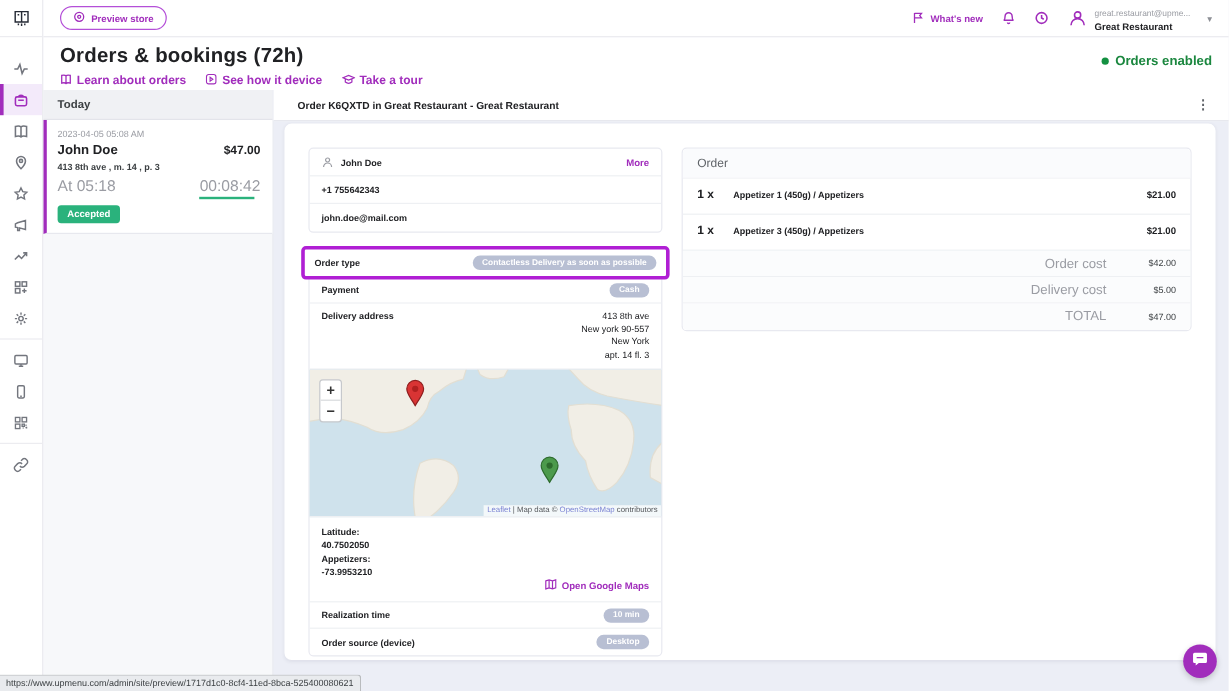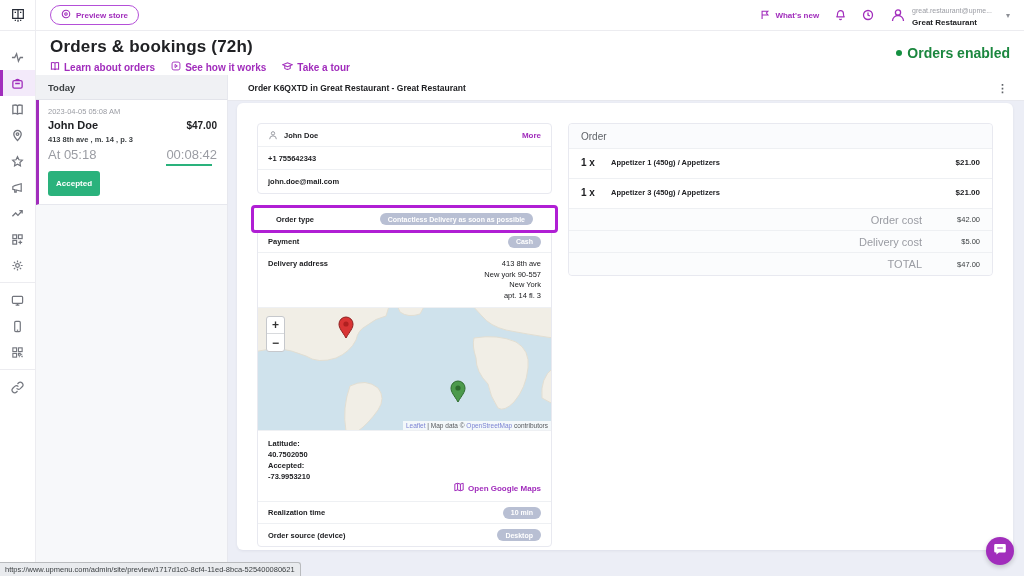--- a/index.html
+++ b/index.html
@@ -25,36 +25,36 @@
   .acct-txt { line-height:9px; }
   .acct-email { font-size:7px; color:#9a9ca3; }
   .acct-name { font-size:8px; font-weight:bold; color:#202124; }
   .chev { color:#8d9096; font-size:8px; margin-left:8px; }
 
   
   .titlebar { position:absolute; left:36px; top:31px; width:988px; height:44px; background:#fff; padding:6px 12px 0 14px; z-index:3; }
   .page-title { font-size:17px; font-weight:bold; color:#202124; letter-spacing:.2px; }
   .title-links { display:flex; gap:16px; margin-top:4px; }
   .tlink { display:flex; align-items:center; gap:4px; color:#a12dbc; font-size:10px; font-weight:bold; cursor:pointer; }
-  .orders-enabled { position:absolute; right:14px; top:14px; display:flex; align-items:center; gap:5px; font-size:14px; font-weight:bold; color:#1b873f; }
+  .orders-enabled { position:absolute; right:14px; top:14px; display:flex; align-items:center; gap:5px; font-size:11px; font-weight:bold; color:#1b873f; }
   .green-dot { width:6px; height:6px; border-radius:50%; background:#149041; }
 
   
   .orders-panel { position:absolute; left:36px; top:75px; width:192px; bottom:0; background:#f7f8fa; border-right:1px solid #e7e8ee; z-index:2; }
   .panel-head { height:25px; background:#f0f1f4; border-bottom:1px solid #e3e4ea; display:flex; align-items:center; padding:0 12px; font-size:9.5px; font-weight:bold; color:#3c4043; }
   .order-card { background:#fff; border-left:3px solid #a12dbc; border-bottom:1px solid #e7e8ee; padding:7px 10px 8px 9px; cursor:pointer; }
   .oc-date { font-size:7.5px; color:#9a9ca3; }
   .oc-row { display:flex; justify-content:space-between; align-items:baseline; margin-top:3px; }
   .oc-name { font-size:11px; font-weight:bold; color:#202124; }
   .oc-price { font-size:10px; font-weight:bold; color:#202124; }
   .oc-addr { font-size:7.5px; font-weight:bold; color:#3c4043; margin-top:4px; }
   .oc-sub { display:flex; justify-content:space-between; margin-top:3px; font-size:13px; color:#9a9ca3; }
   .oc-timer { text-align:right; }
   .timer-line { height:2px; background:#2ab27c; margin-top:2px; width:46px; }
-  .badge-green { display:inline-block; margin-top:5px; background:#2ab27c; color:#fff; font-size:8px; font-weight:bold; padding:8px 8px; border-radius:3px; }
+  .badge-green { display:inline-block; margin-top:5px; background:#2ab27c; color:#fff; font-size:8px; font-weight:bold; padding:3px 8px; border-radius:3px; }
 
   
   .order-head { position:absolute; left:228px; top:75px; width:796px; height:26px; background:#fff; border-bottom:1px solid #e7e8ee; display:flex; align-items:center; padding:0 16px 0 20px; font-size:8.5px; font-weight:bold; color:#202124; z-index:2; }
   .kebab { margin-left:auto; color:#5f6368; font-size:11px; cursor:pointer; letter-spacing:0; line-height:10px; }
 
   .big-card { position:absolute; left:237px; top:103px; width:776px; height:447px; background:#fff; border-radius:6px; box-shadow:0 1px 3px rgba(40,40,70,.07); padding:20px; display:flex; gap:16px; }
   .col-left { width:295px; }
   .col-right { flex:1; }
 
   .box { border:1px solid #e8e9f0; border-radius:4px; background:#fff; }
@@ -62,21 +62,21 @@
   .row:last-child { border-bottom:none; }
   .cust-row { height:23px; font-size:7.5px; font-weight:bold; color:#202124; gap:6px; }
   .more-link { margin-left:auto; color:#a12dbc; font-size:8px; font-weight:bold; cursor:pointer; }
   .person-ic { color:#9a9ca3; display:flex; }
 
   .details-box { margin-top:12px; }
   .d-row { min-height:22px; font-size:7.5px; }
   .d-label { font-weight:bold; color:#202124; }
   .pill { margin-left:auto; background:#b8bfd3; color:#fff; font-size:7px; font-weight:bold; padding:2.5px 8px; border-radius:9px; white-space:nowrap; }
   .hl-wrap { position:relative; border:3px solid #b01fd4; border-radius:4px; margin:-2px -7px; background:#fff; }
-  .hl-wrap .d-row { border-bottom:none; min-height:22px; padding:0 22px;justify-content:center; }
+  .hl-wrap .d-row { border-bottom:none; min-height:22px; padding:0 8px;justify-content:center; }
   .addr-row { align-items:flex-start; padding:6px 10px; }
   .addr-lines { margin-left:auto; text-align:right; font-weight:normal; color:#202124; line-height:10.5px; font-size:7.5px; }
 
   
   .map { position:relative; height:123px; border-bottom:1px solid #eef0f3; overflow:hidden; background:#cfe2ec; }
   .zoomctl { position:absolute; left:8px; top:8px; width:19px; background:#fff; border:1px solid #c6c8cc; border-radius:3px; overflow:hidden; z-index:2; }
   .zbtn { height:17px; display:flex; align-items:center; justify-content:center; font-size:12px; font-weight:bold; color:#333; cursor:pointer; }
   .zbtn:first-child { border-bottom:1px solid #d8dadd; }
   .attrib { position:absolute; right:0; bottom:0; background:rgba(255,255,255,.75); font-size:6.5px; color:#55585c; padding:1px 3px; z-index:2; }
   .attrib .alink { color:#7b83d3; cursor:pointer; }
@@ -271,21 +271,21 @@
         <span><svg width="10" height="10" viewBox="0 0 14 14" fill="none" stroke="currentColor" stroke-width="1.5">
               <path d="M7 3C6 2 4 2 2 2.5v9C4 11 6 11 7 12c1-1 3-1 5-.5v-9C10 2 8 2 7 3zM7 3v9"></path>
             </svg></span>
         <span>Learn about orders</span>
       </span>
       <span class="tlink">
         <span><svg width="10" height="10" viewBox="0 0 14 14" fill="none" stroke="currentColor" stroke-width="1.3">
               <rect x="1.5" y="1.5" width="11" height="11" rx="2.5"></rect>
               <path d="M5.7 4.8l3.2 2.2-3.2 2.2z"></path>
             </svg></span>
-        <span>See how it works</span>
+        <span>See how it device</span>
       </span>
       <span class="tlink">
         <span><svg width="11" height="10" viewBox="0 0 14 12" fill="none" stroke="currentColor" stroke-width="1.3">
               <path d="M1 4.5L7 2l6 2.5L7 7zM3.5 6v3c2 1.5 5 1.5 7 0V6"></path>
             </svg></span>
         <span>Take a tour</span>
       </span>
     </div>
     <div class="orders-enabled">
       <span class="green-dot"></span>
@@ -390,21 +390,21 @@
             <div class="zbtn">+</div>
             <div class="zbtn">−</div>
           </div>
           <div class="attrib"><span class="alink">Leaflet</span><span> | Map data © </span><span class="alink">OpenStreetMap</span><span> contributors</span></div>
         </div>
 
         <div class="latlong">
           <span class="ll-left">
             <span>Latitude:</span><br>
             <span>40.7502050</span><br>
-            <span>Accepted:</span><br>
+            <span>Appetizers:</span><br>
             <span>-73.9953210</span>
           </span>
           <span class="gmaps">
             <span><svg width="10" height="10" viewBox="0 0 12 12" fill="none" stroke="currentColor" stroke-width="1.2">
                   <path d="M1 2.5l3.3-1 3.4 1 3.3-1v8l-3.3 1-3.4-1-3.3 1zM4.3 1.5v8M7.7 2.5v8"></path>
                 </svg></span>
             <span>Open Google Maps</span>
           </span>
         </div>
 

